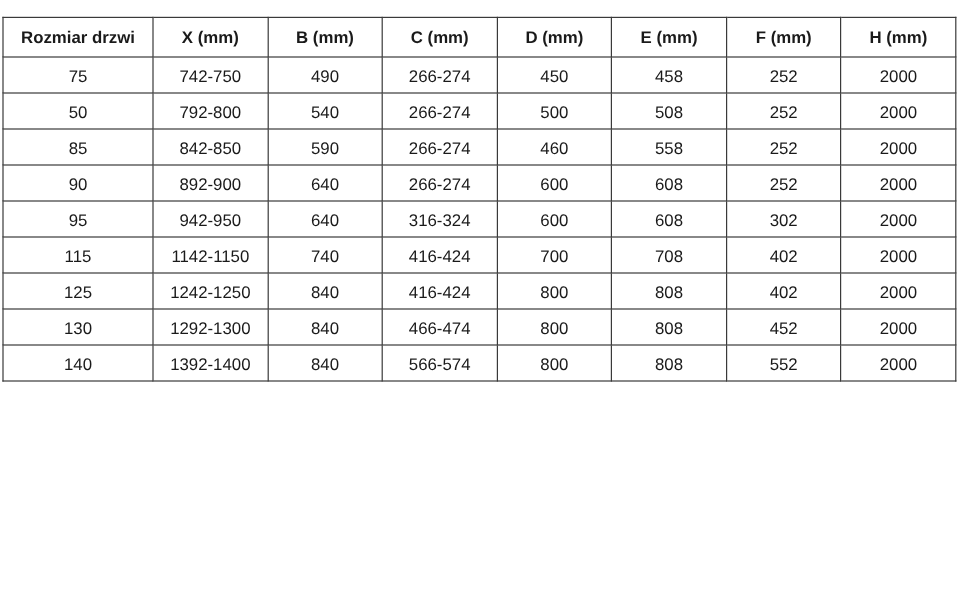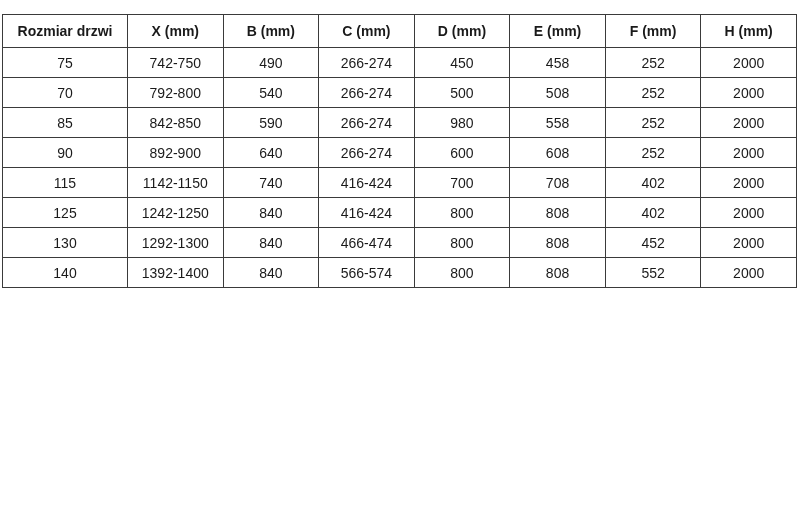--- a/index.html
+++ b/index.html
@@ -77,47 +77,57 @@
           <td>75</td>
           <td>742-750</td>
           <td>490</td>
           <td>266-274</td>
           <td>450</td>
           <td>458</td>
           <td>252</td>
           <td>2000</td>
         </tr>
         <tr>
-          <td>70</td>
+          <td>50</td>
           <td>792-800</td>
           <td>540</td>
           <td>266-274</td>
           <td>500</td>
           <td>508</td>
           <td>252</td>
           <td>2000</td>
         </tr>
         <tr>
           <td>85</td>
           <td>842-850</td>
           <td>590</td>
           <td>266-274</td>
-          <td>980</td>
+          <td>460</td>
           <td>558</td>
           <td>252</td>
           <td>2000</td>
         </tr>
         <tr>
           <td>90</td>
           <td>892-900</td>
           <td>640</td>
           <td>266-274</td>
           <td>600</td>
           <td>608</td>
           <td>252</td>
+          <td>2000</td>
+        </tr>
+        <tr>
+          <td>95</td>
+          <td>942-950</td>
+          <td>640</td>
+          <td>316-324</td>
+          <td>600</td>
+          <td>608</td>
+          <td>302</td>
           <td>2000</td>
         </tr>
         <tr>
           <td>115</td>
           <td>1142-1150</td>
           <td>740</td>
           <td>416-424</td>
           <td>700</td>
           <td>708</td>
           <td>402</td>

